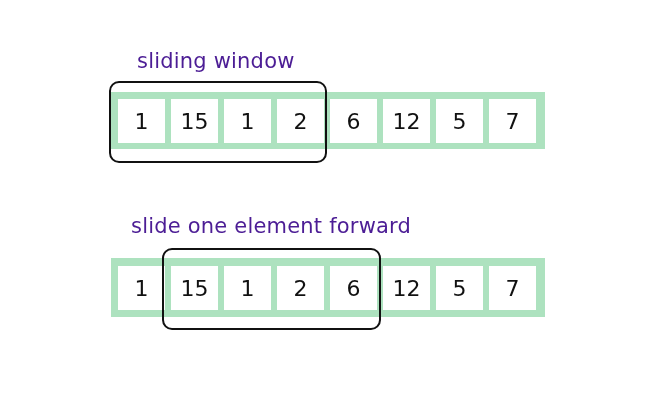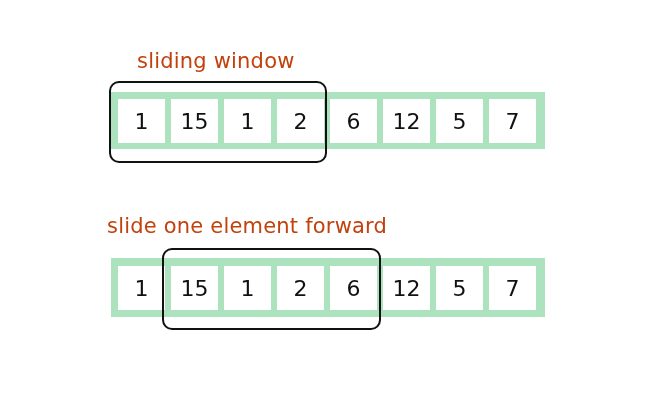--- a/index.html
+++ b/index.html
@@ -14,21 +14,21 @@
       overflow: hidden;
       font-family: "DejaVu Sans", sans-serif;
       color: #111111;
     }
     .caption {
       position: absolute;
       font-size: 21px;
       line-height: 24px;
       letter-spacing: 0.2px;
       white-space: nowrap;
-      color: #c2410c;
+      color: #4c1d95;
     }
     .strip {
       position: absolute;
       display: flex;
       gap: 6px;
       padding: 7px;
       box-sizing: border-box;
     }
     .cell {
       width: 47px;
@@ -59,21 +59,21 @@
   <div class="cell">1</div>
   <div class="cell">2</div>
   <div class="cell">6</div>
   <div class="cell">12</div>
   <div class="cell">5</div>
   <div class="cell">7</div>
 </div>
 
 <div class="window" style="left:109px; top:81px; width:218px; height:82px;"></div>
 
-<div class="caption" style="left:107px; top:214px;">slide one element forward</div>
+<div class="caption" style="left:131px; top:214px;">slide one element forward</div>
 
 <div class="strip" style="left:111px; top:258px; height:59px; width:434px; background:#ADE2BF; padding-top:8px;">
   <div class="cell">1</div>
   <div class="cell">15</div>
   <div class="cell">1</div>
   <div class="cell">2</div>
   <div class="cell">6</div>
   <div class="cell">12</div>
   <div class="cell">5</div>
   <div class="cell">7</div>

